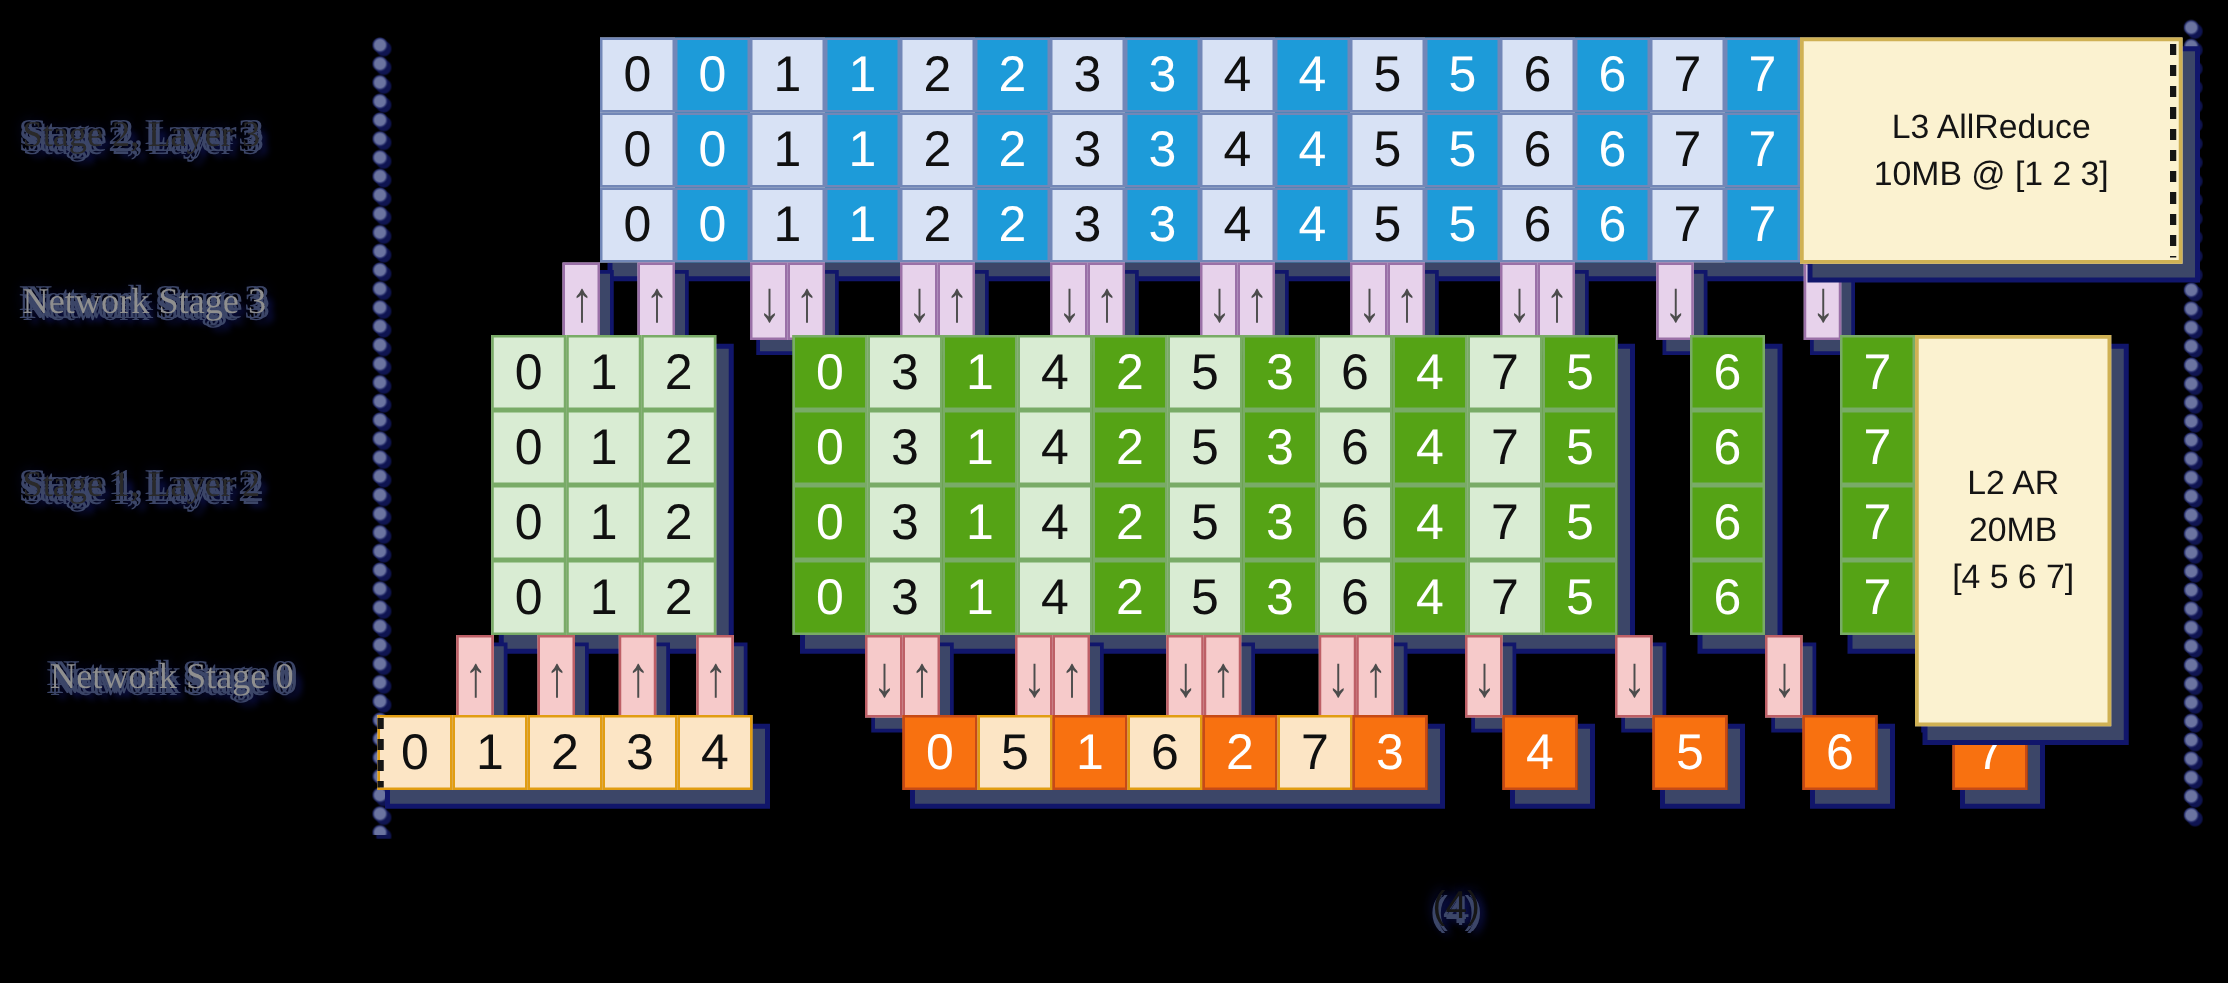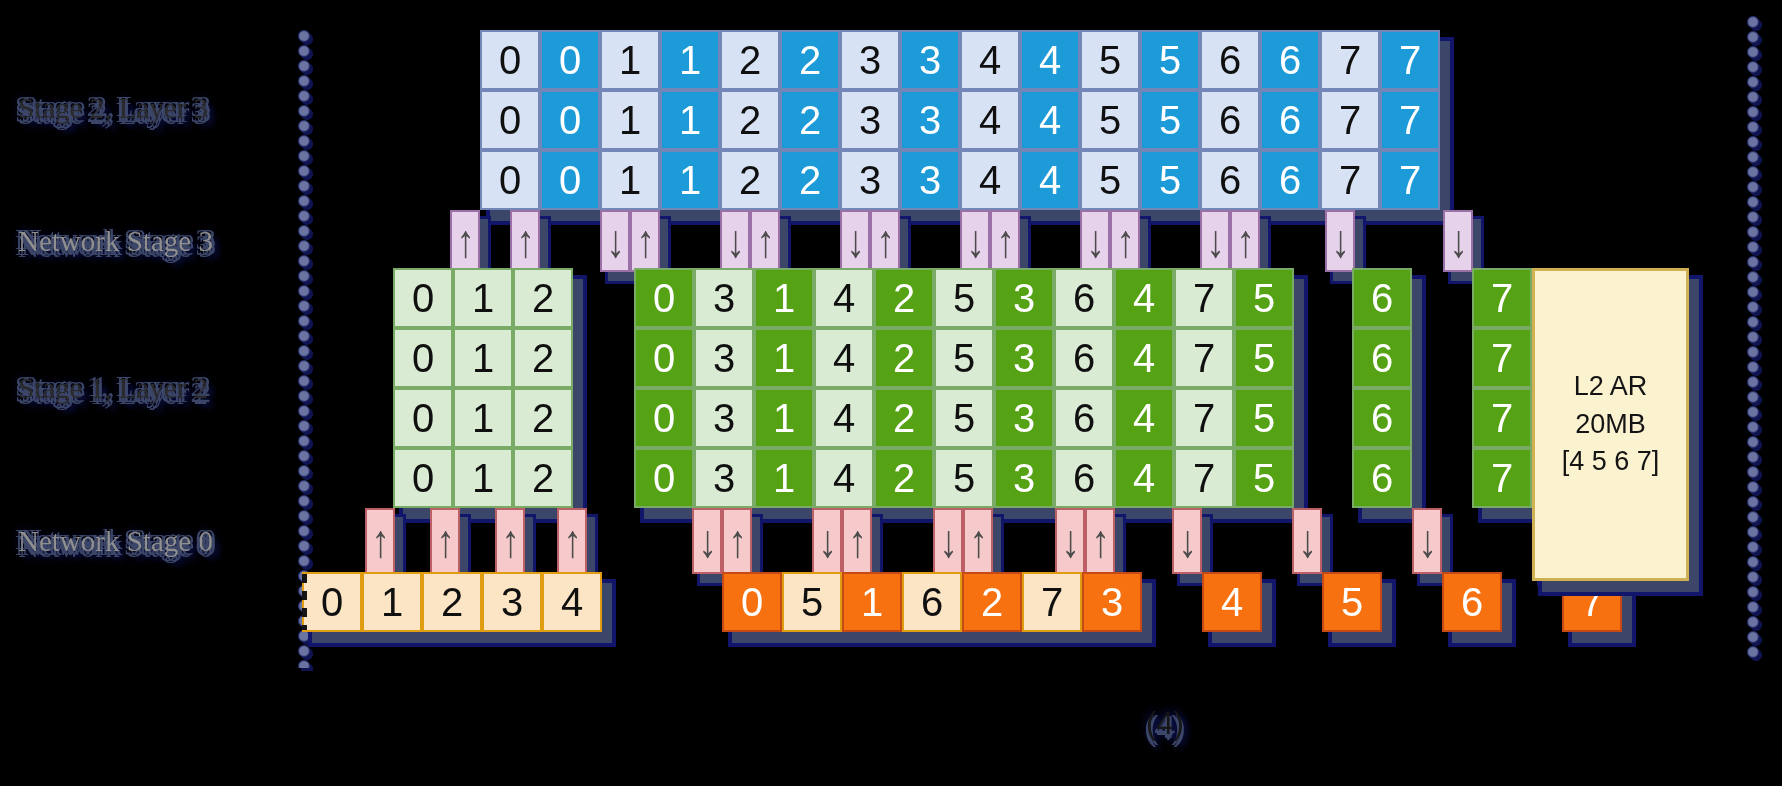--- a/index.html
+++ b/index.html
@@ -53,21 +53,21 @@
 <body>
 
 <div id="canvas">
 
   <div class="dotline" style="left:298px;top:28px;height:640px;"></div>
   <div class="dotline" style="left:1747px;top:14px;height:645px;"></div>
 
   <div class="rowlabel stage" style="top:86px;">Stage 2, Layer 3</div>
   <div class="rowlabel net" style="top:219px;">Network Stage 3</div>
   <div class="rowlabel stage" style="top:366px;">Stage 1, Layer 2</div>
-  <div class="rowlabel net" style="top:519px;">Network Stage 0</div>
+  <div class="rowlabel net" style="top:519px;margin-left:22px;">Network Stage 0</div>
 
   <div id="gen-layer">
       <div class="block" style="left: 480px; top: 30px; width: 960px; height: 180px;">
         <div class="cell blue light" style="left: 0px; top: 0px;">0</div>
         <div class="cell blue dark" style="left: 60px; top: 0px;">0</div>
         <div class="cell blue light" style="left: 120px; top: 0px;">1</div>
         <div class="cell blue dark" style="left: 180px; top: 0px;">1</div>
         <div class="cell blue light" style="left: 240px; top: 0px;">2</div>
         <div class="cell blue dark" style="left: 300px; top: 0px;">2</div>
         <div class="cell blue light" style="left: 360px; top: 0px;">3</div>
@@ -304,20 +304,25 @@
         <div class="cell orange dark" style="left: 0px; top: 0px;">5</div>
       </div>
       <div class="block" style="left: 1442px; top: 572px; width: 60px; height: 60px;">
         <div class="cell orange dark" style="left: 0px; top: 0px;">6</div>
       </div>
       <div class="block" style="left: 1562px; top: 572px; width: 60px; height: 60px;">
         <div class="cell orange dark" style="left: 0px; top: 0px;">7</div>
       </div>
     </div>
 
+  <div class="note" style="left:1440px;top:30px;width:306px;height:181px;">
+    <div>L3 AllReduce</div>
+    <div>10MB @ [1 2 3]</div>
+    <div class="dashv" style="right:2px;top:2px;height:171px;position:absolute;"></div>
+  </div>
 
   <div class="note" style="left:1532px;top:268px;width:157px;height:313px;">
     <div>L2 AR</div>
     <div>20MB</div>
     <div>[4 5 6 7]</div>
   </div>
 
   <div class="dashv" style="left:302px;top:574px;height:56px;"></div>
 
   <div class="caption" style="left:1118px;top:706px;width:94px;">(4)</div>

